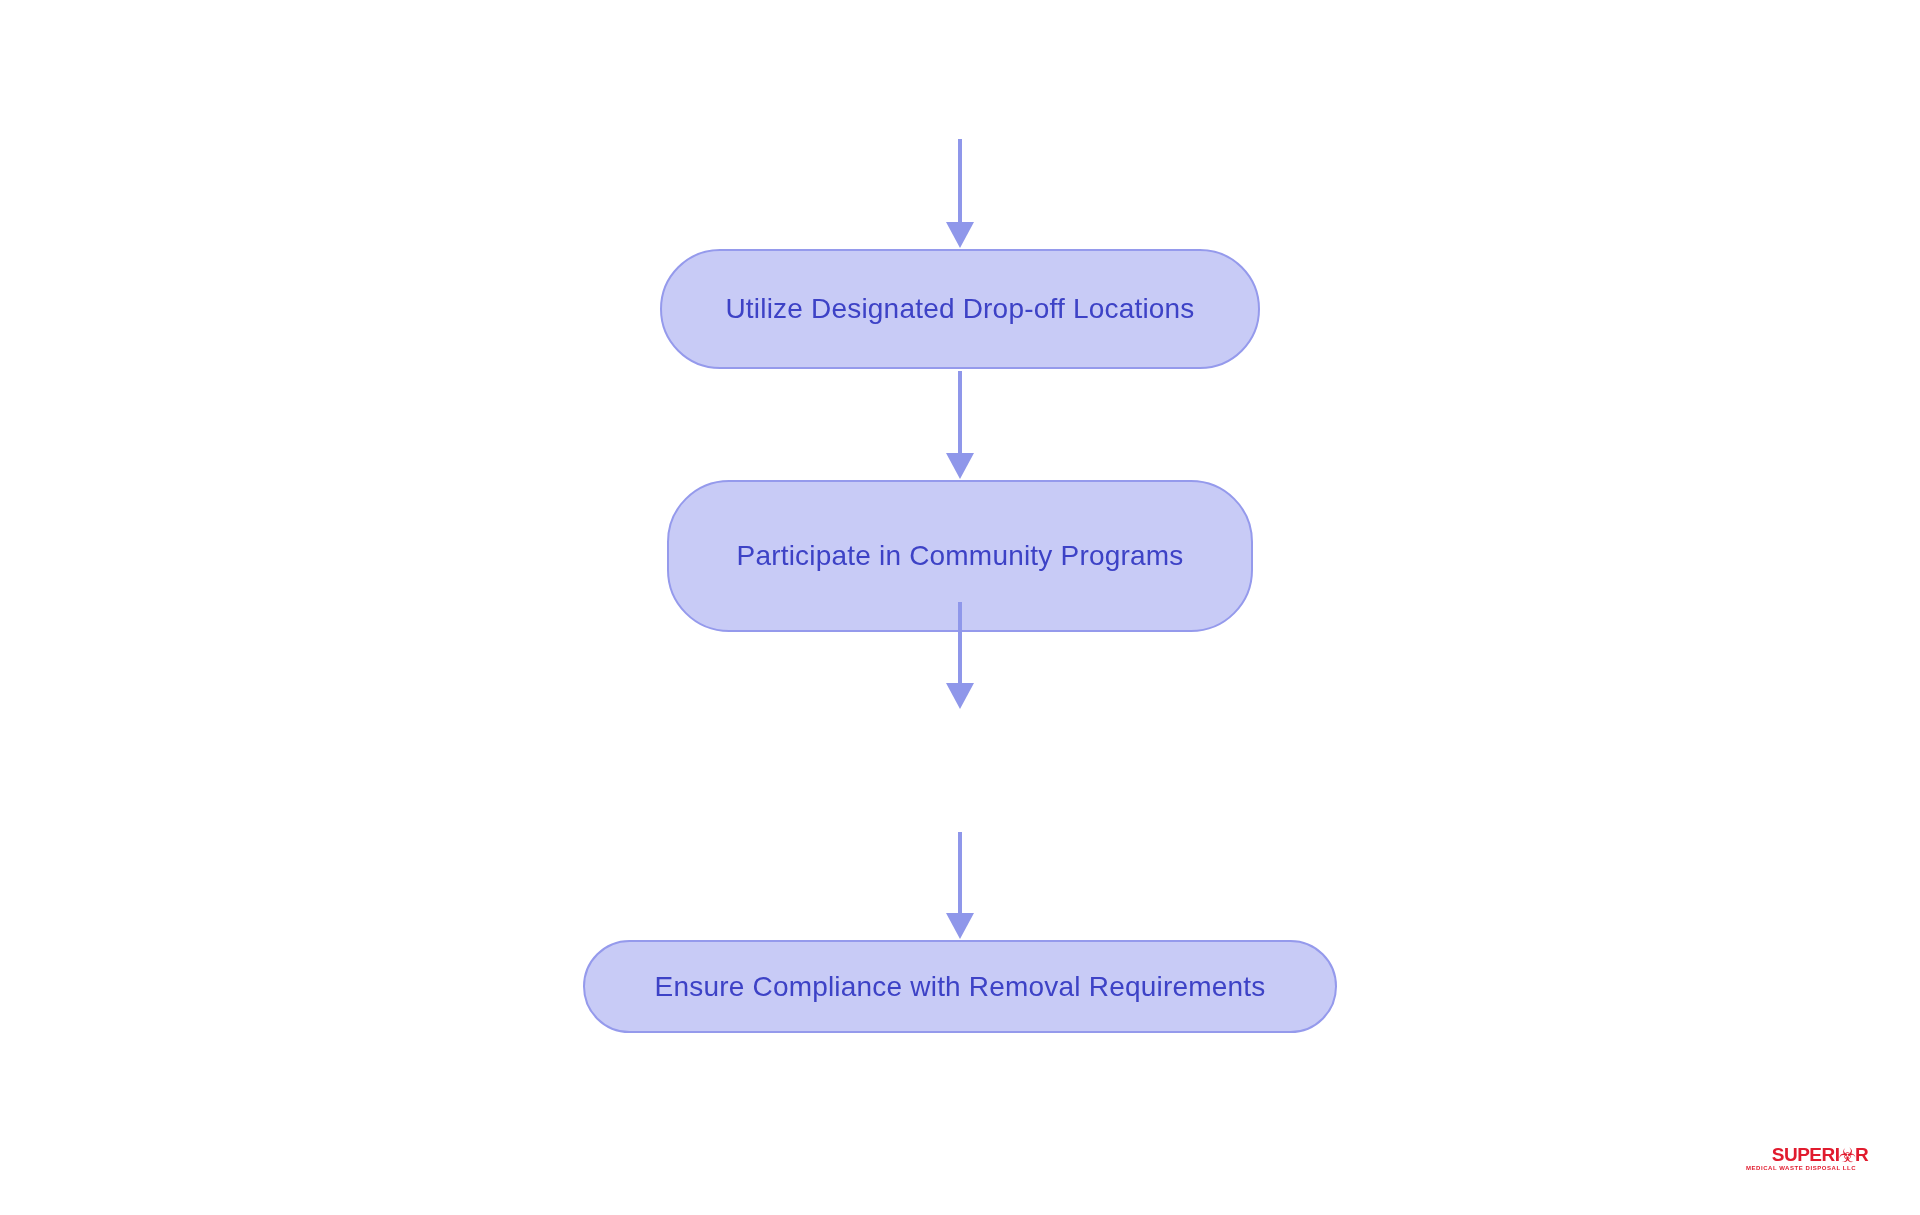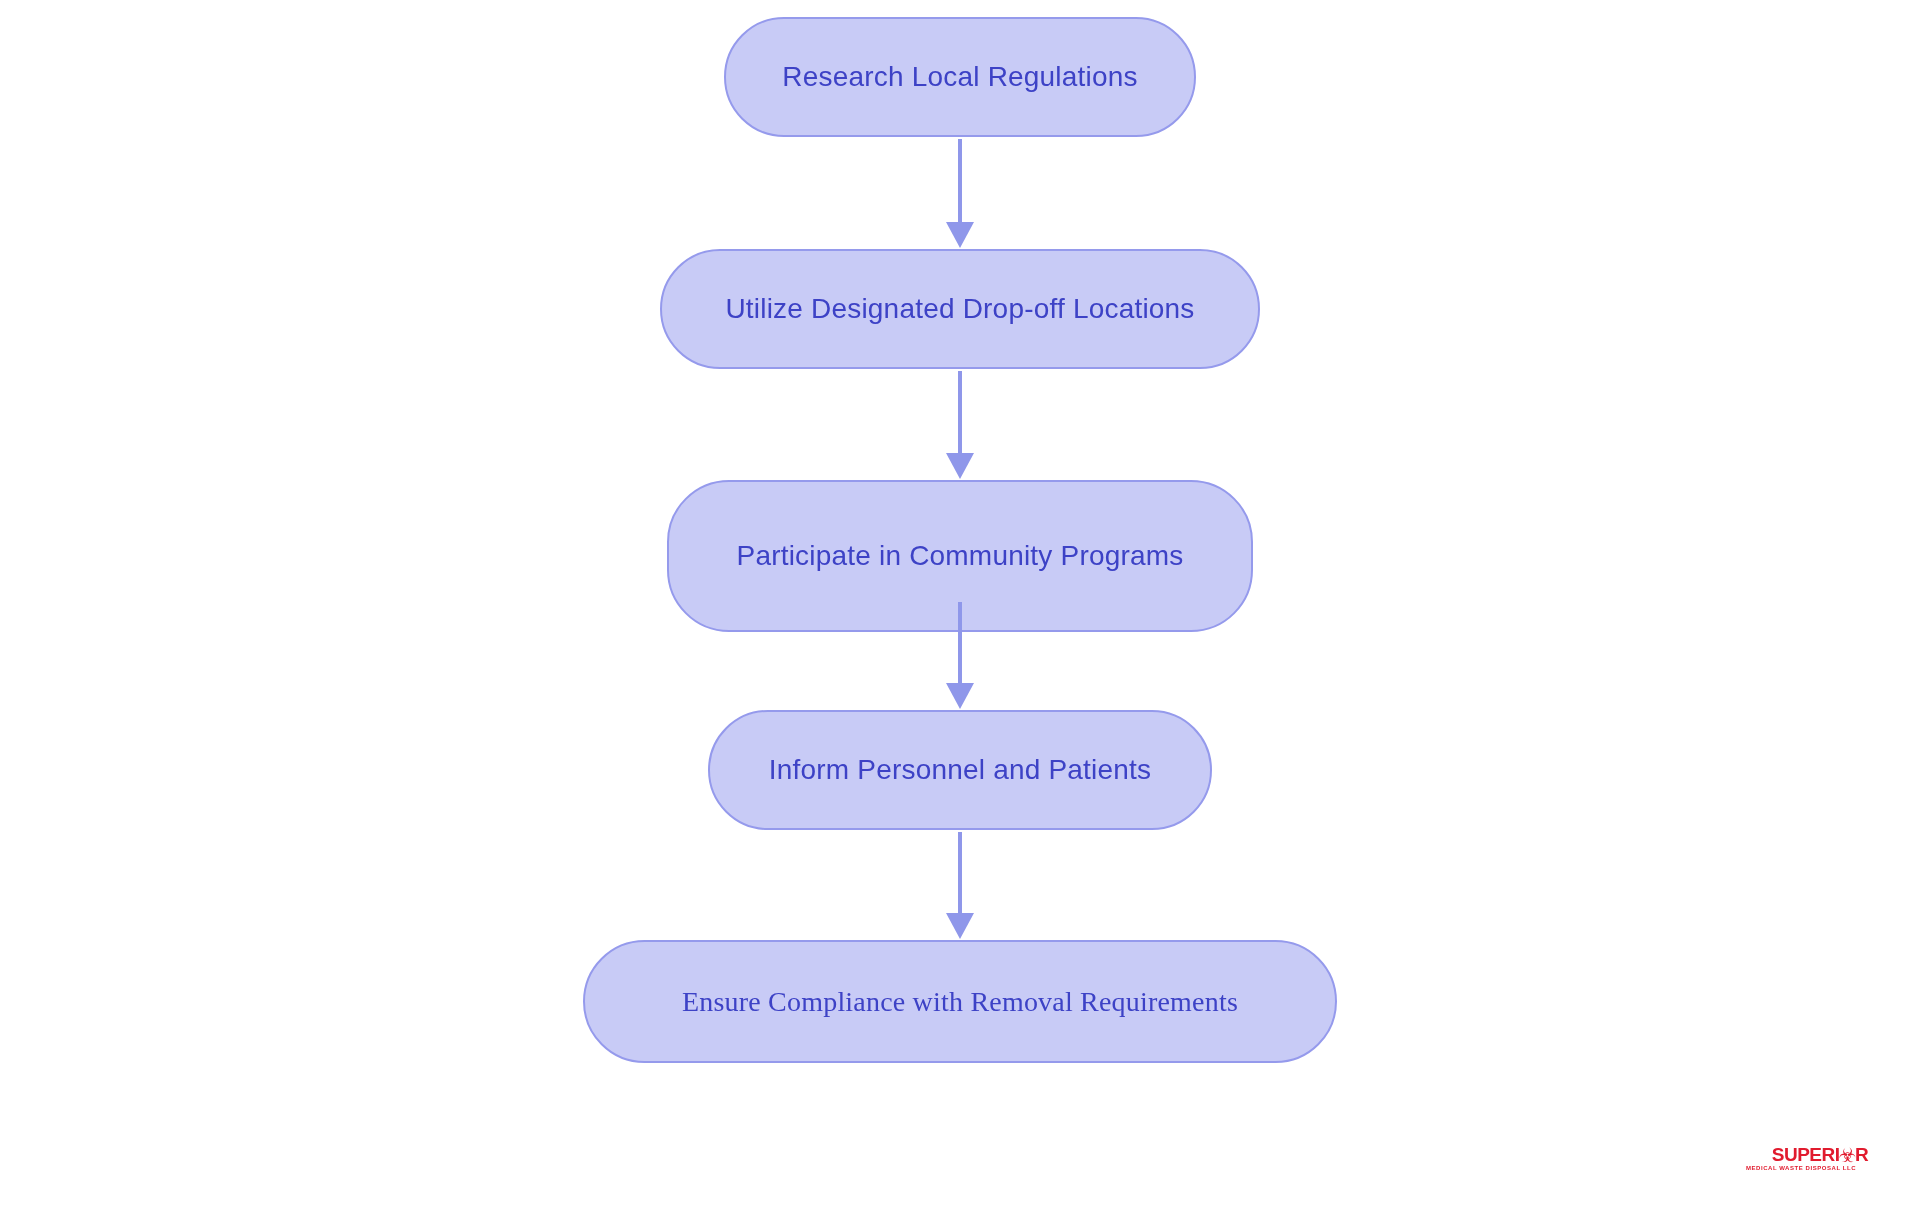--- a/index.html
+++ b/index.html
@@ -36,21 +36,21 @@
     color: var(--node-text);
     font-size: 28px;
     font-weight: 400;
     letter-spacing: 0.2px;
     white-space: nowrap;
   }
   .n1 { left: 724px; top: 17px;  width: 472px; height: 120px; }
   .n2 { left: 660px; top: 249px; width: 600px; height: 120px; text-align: center; }
   .n3 { left: 667px; top: 480px; width: 586px; height: 152px; }
   .n4 { left: 708px; top: 710px; width: 504px; height: 120px; }
-  .n5 { left: 583px; top: 940px; width: 754px; height: 123px; font-family: Liberation Serif, serif; }
+  .n5 { left: 583px; top: 940px; width: 754px; height: 93px; }
 
   .arrow {
     position: absolute;
     left: 946px; 
     width: 28px;
     display: flex;
     flex-direction: column;
     align-items: center;
   }
   .arrow .line {
@@ -102,23 +102,20 @@
     letter-spacing: 0.55px;
     margin-top: 1px;
     white-space: nowrap;
   }
 </style>
 </head>
 <body>
 
 <div class="canvas">
 
-  <div class="node n1">
-    <span class="node-label">Research Local Regulations</span>
-  </div>
 
   <div class="arrow a1">
     <div class="line"></div>
     <div class="head"></div>
   </div>
 
   <div class="node n2">
     <span class="node-label">Utilize Designated Drop-off Locations</span>
   </div>
 
@@ -129,23 +126,20 @@
 
   <div class="node n3">
     <span class="node-label">Participate in Community Programs</span>
   </div>
 
   <div class="arrow a3">
     <div class="line"></div>
     <div class="head"></div>
   </div>
 
-  <div class="node n4">
-    <span class="node-label">Inform Personnel and Patients</span>
-  </div>
 
   <div class="arrow a4">
     <div class="line"></div>
     <div class="head"></div>
   </div>
 
   <div class="node n5">
     <span class="node-label">Ensure Compliance with Removal Requirements</span>
   </div>
 

